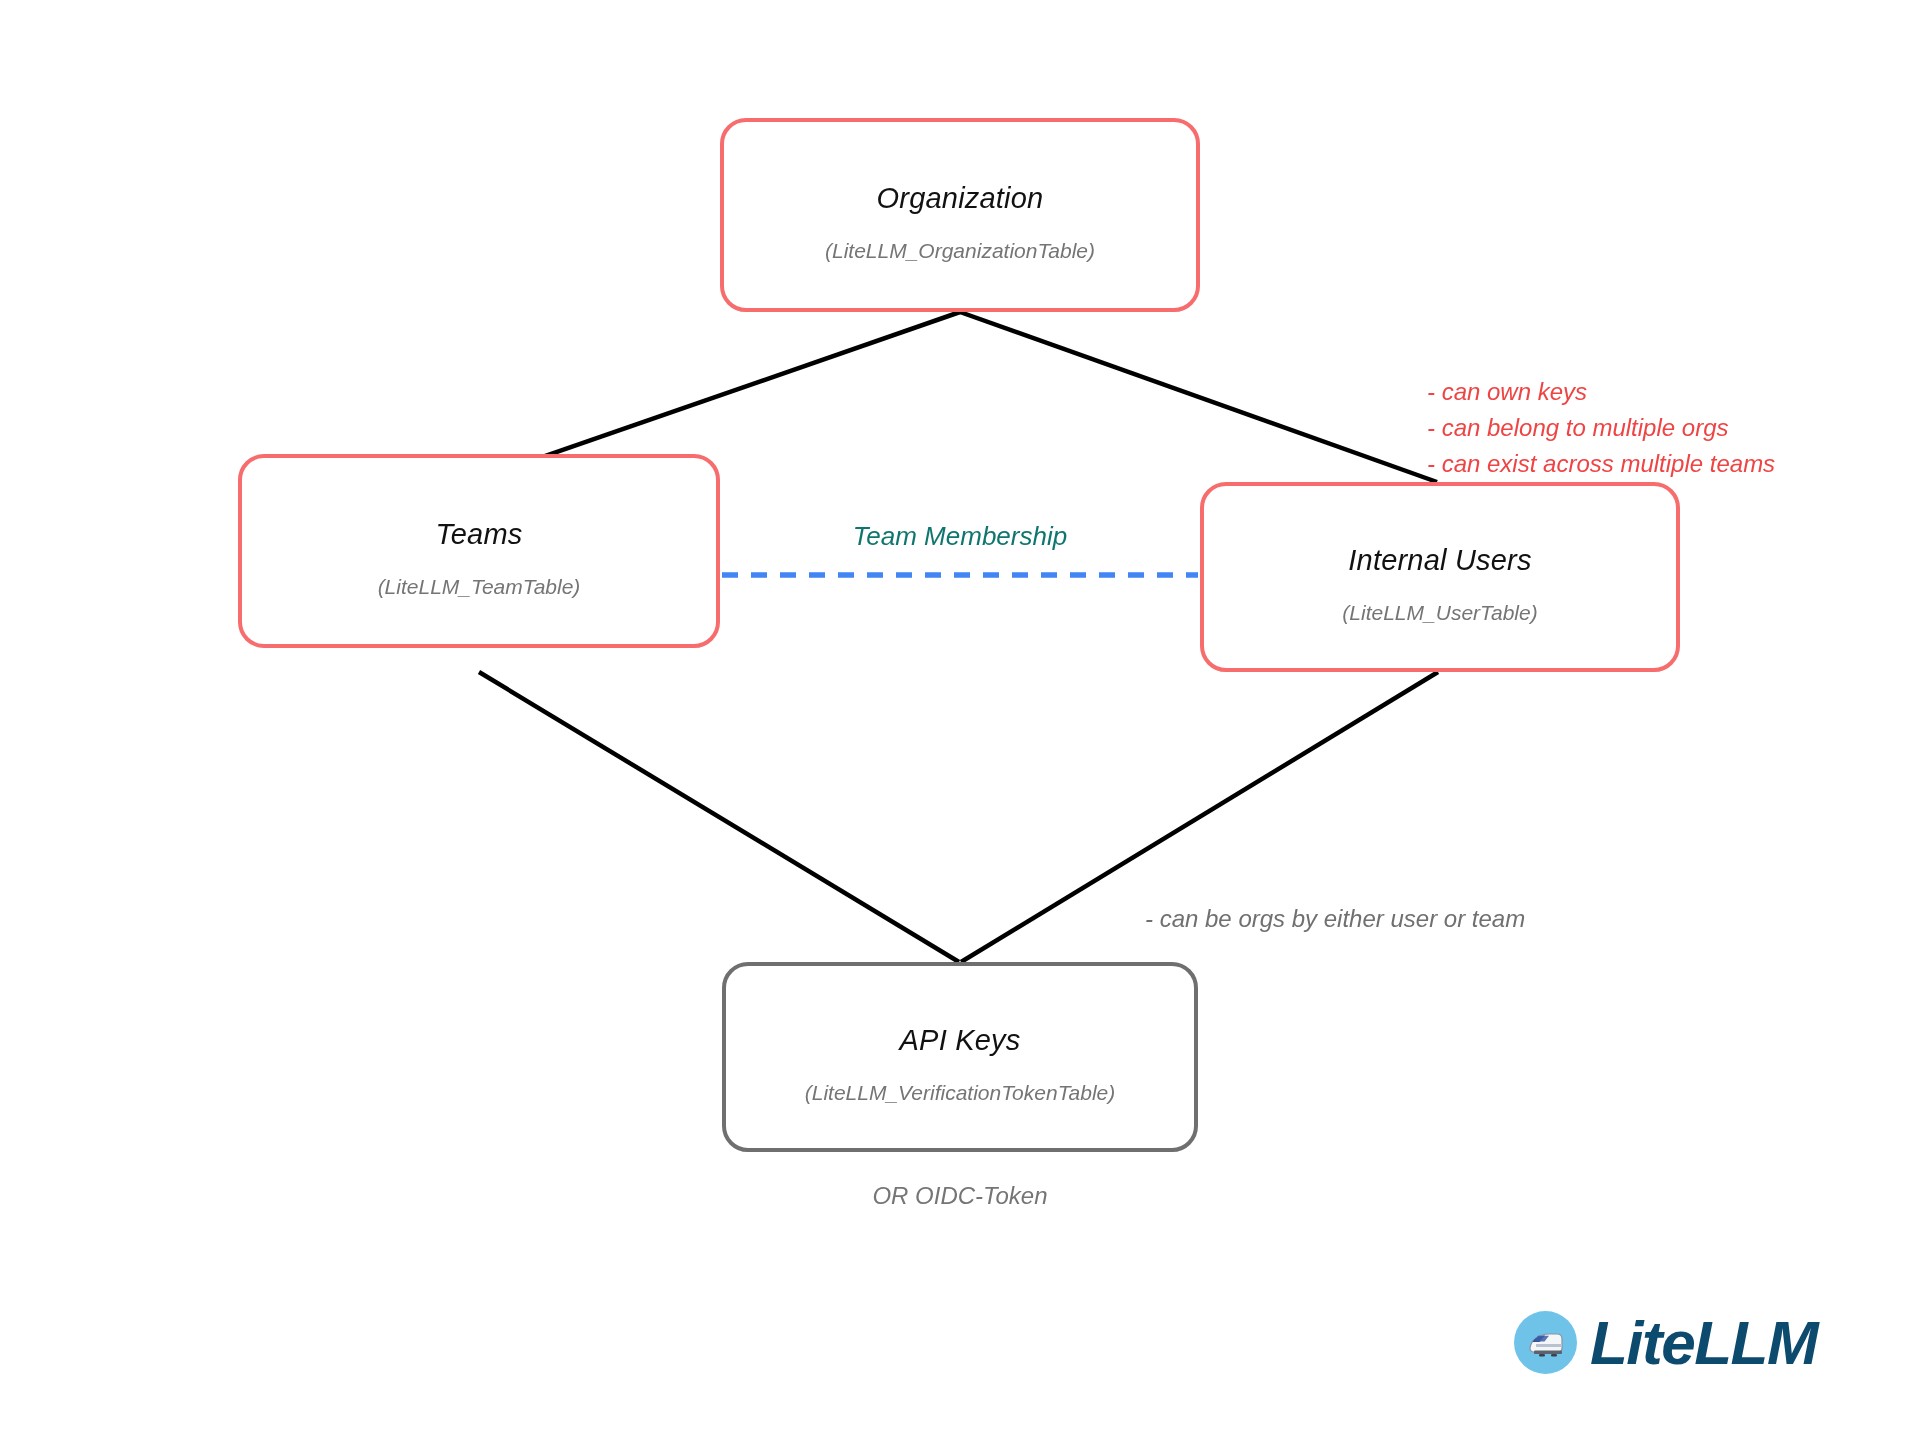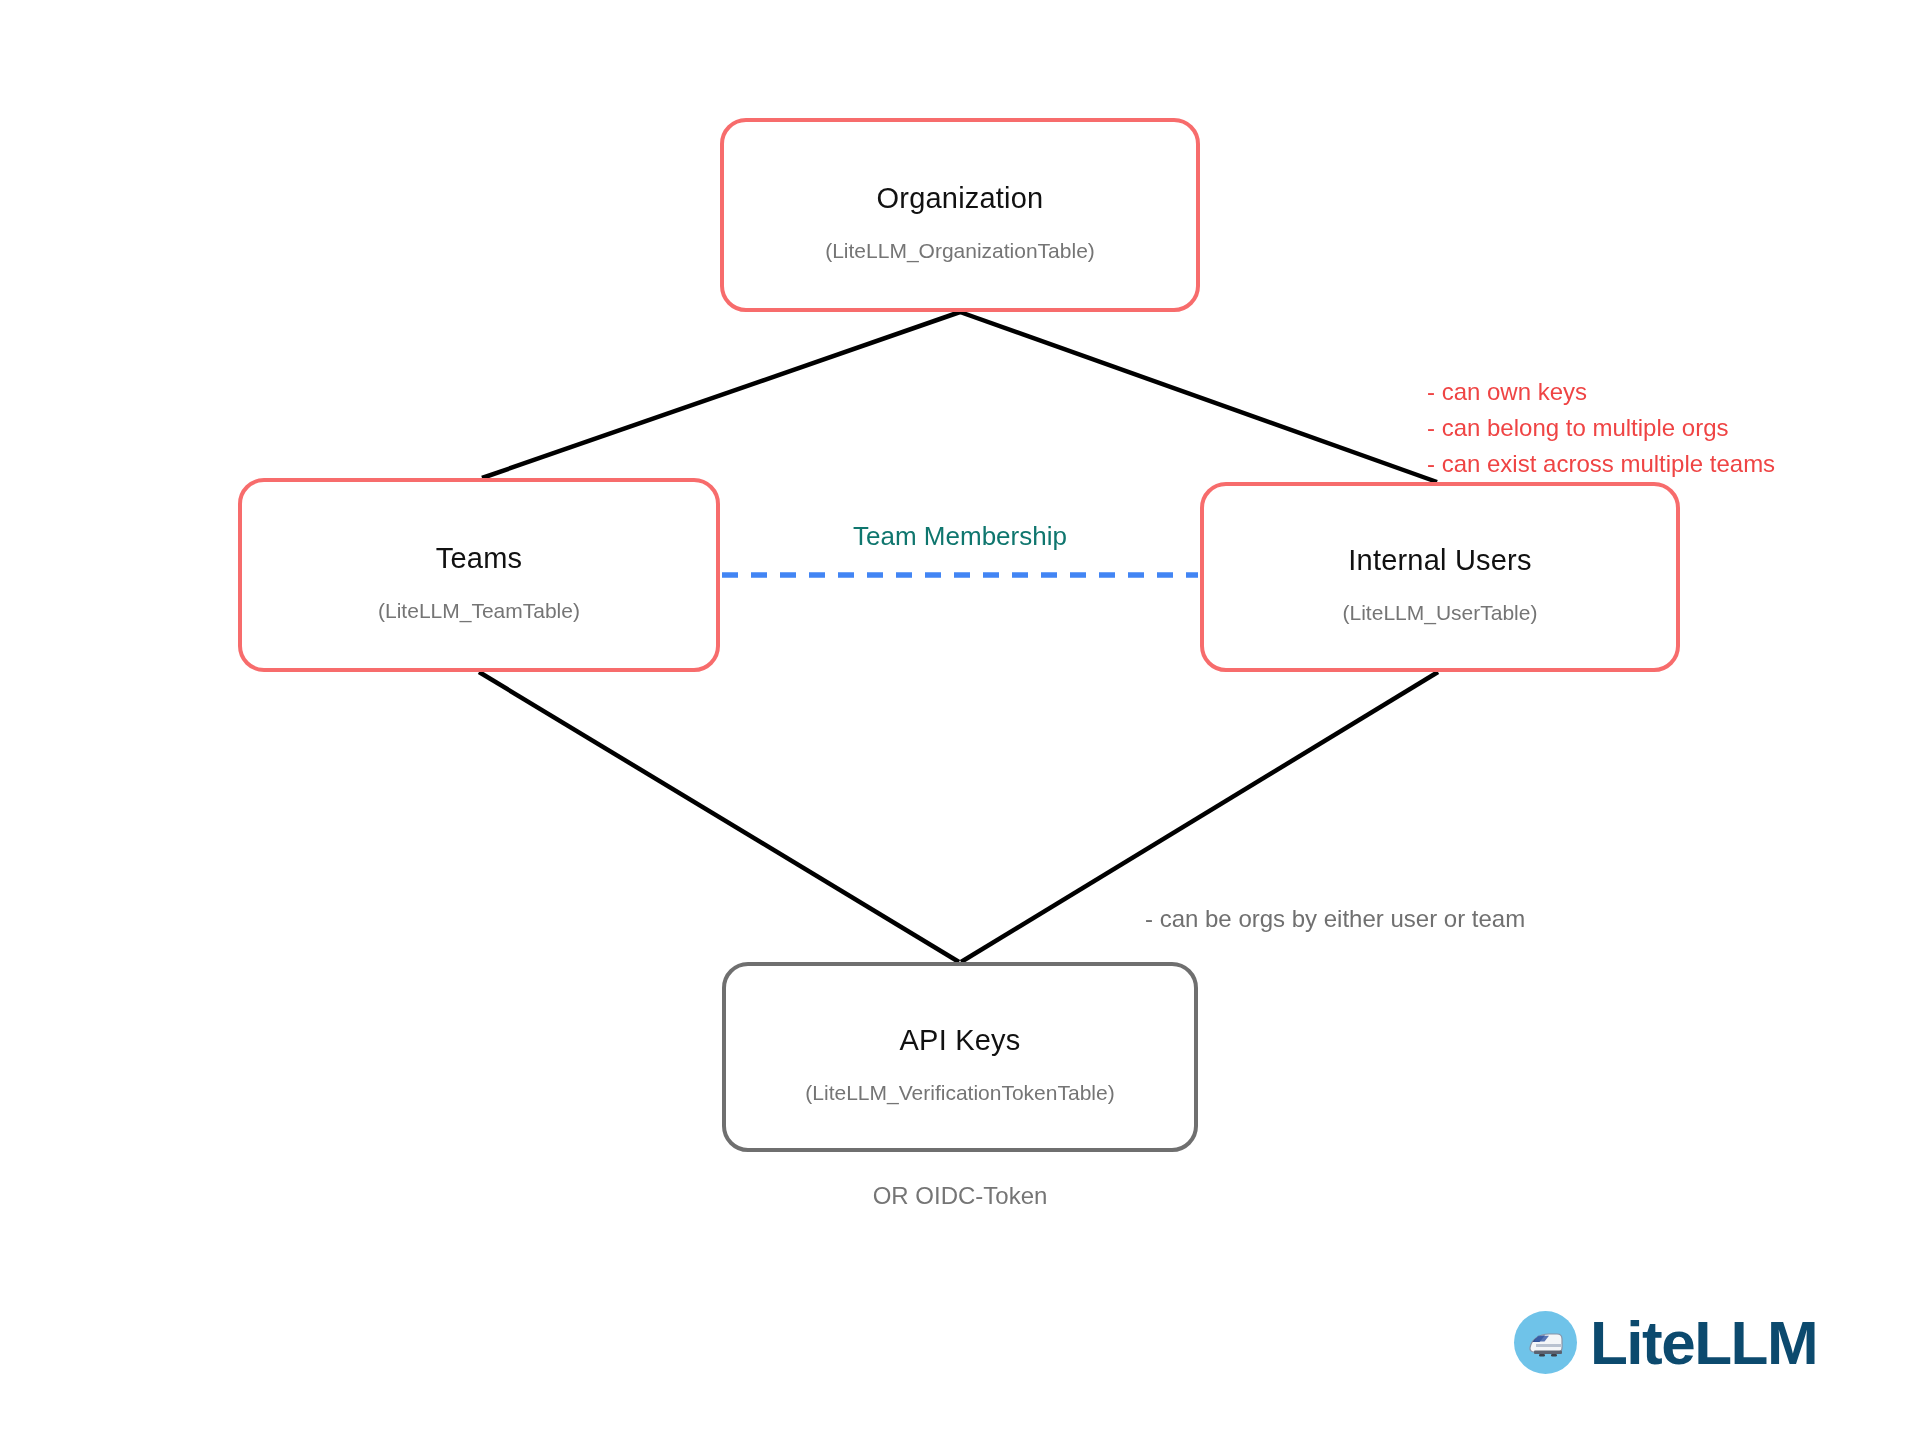--- a/index.html
+++ b/index.html
@@ -5,20 +5,21 @@
   * { margin: 0; padding: 0; box-sizing: border-box; }
   html, body { background: #ffffff; }
   body { font-family: "Liberation Sans", sans-serif; }
 
   .canvas {
     position: relative;
     width: 1844px;
     height: 1440px;
     background: #ffffff;
     overflow: hidden;
+    font-style: italic;
   }
 
   .edge-layer {
     position: absolute;
     left: 0; top: 0;
     width: 1920px; height: 1440px;
     pointer-events: none;
   }
 
   .node {
@@ -40,21 +41,21 @@
     color: #111111;
     letter-spacing: 0.2px;
   }
   .node-subtitle {
     margin-top: 24px;
     font-size: 21px;
     color: #757575;
   }
 
   #node-organization { left: 720px; top: 118px; width: 480px; height: 194px; }
-  #node-teams        { left: 238px; top: 478px; width: 482px; height: 194px; }
+  #node-teams        { left: 238px; top: 454px; width: 482px; height: 194px; }
   #node-users        { left: 1200px; top: 482px; width: 480px; height: 190px; }
   #node-keys         { left: 722px; top: 962px; width: 476px; height: 190px; }
 
   .edge-label {
     position: absolute;
     left: 760px; top: 521px;
     width: 400px;
     text-align: center;
     font-size: 26px;
     color: #0f766e;

